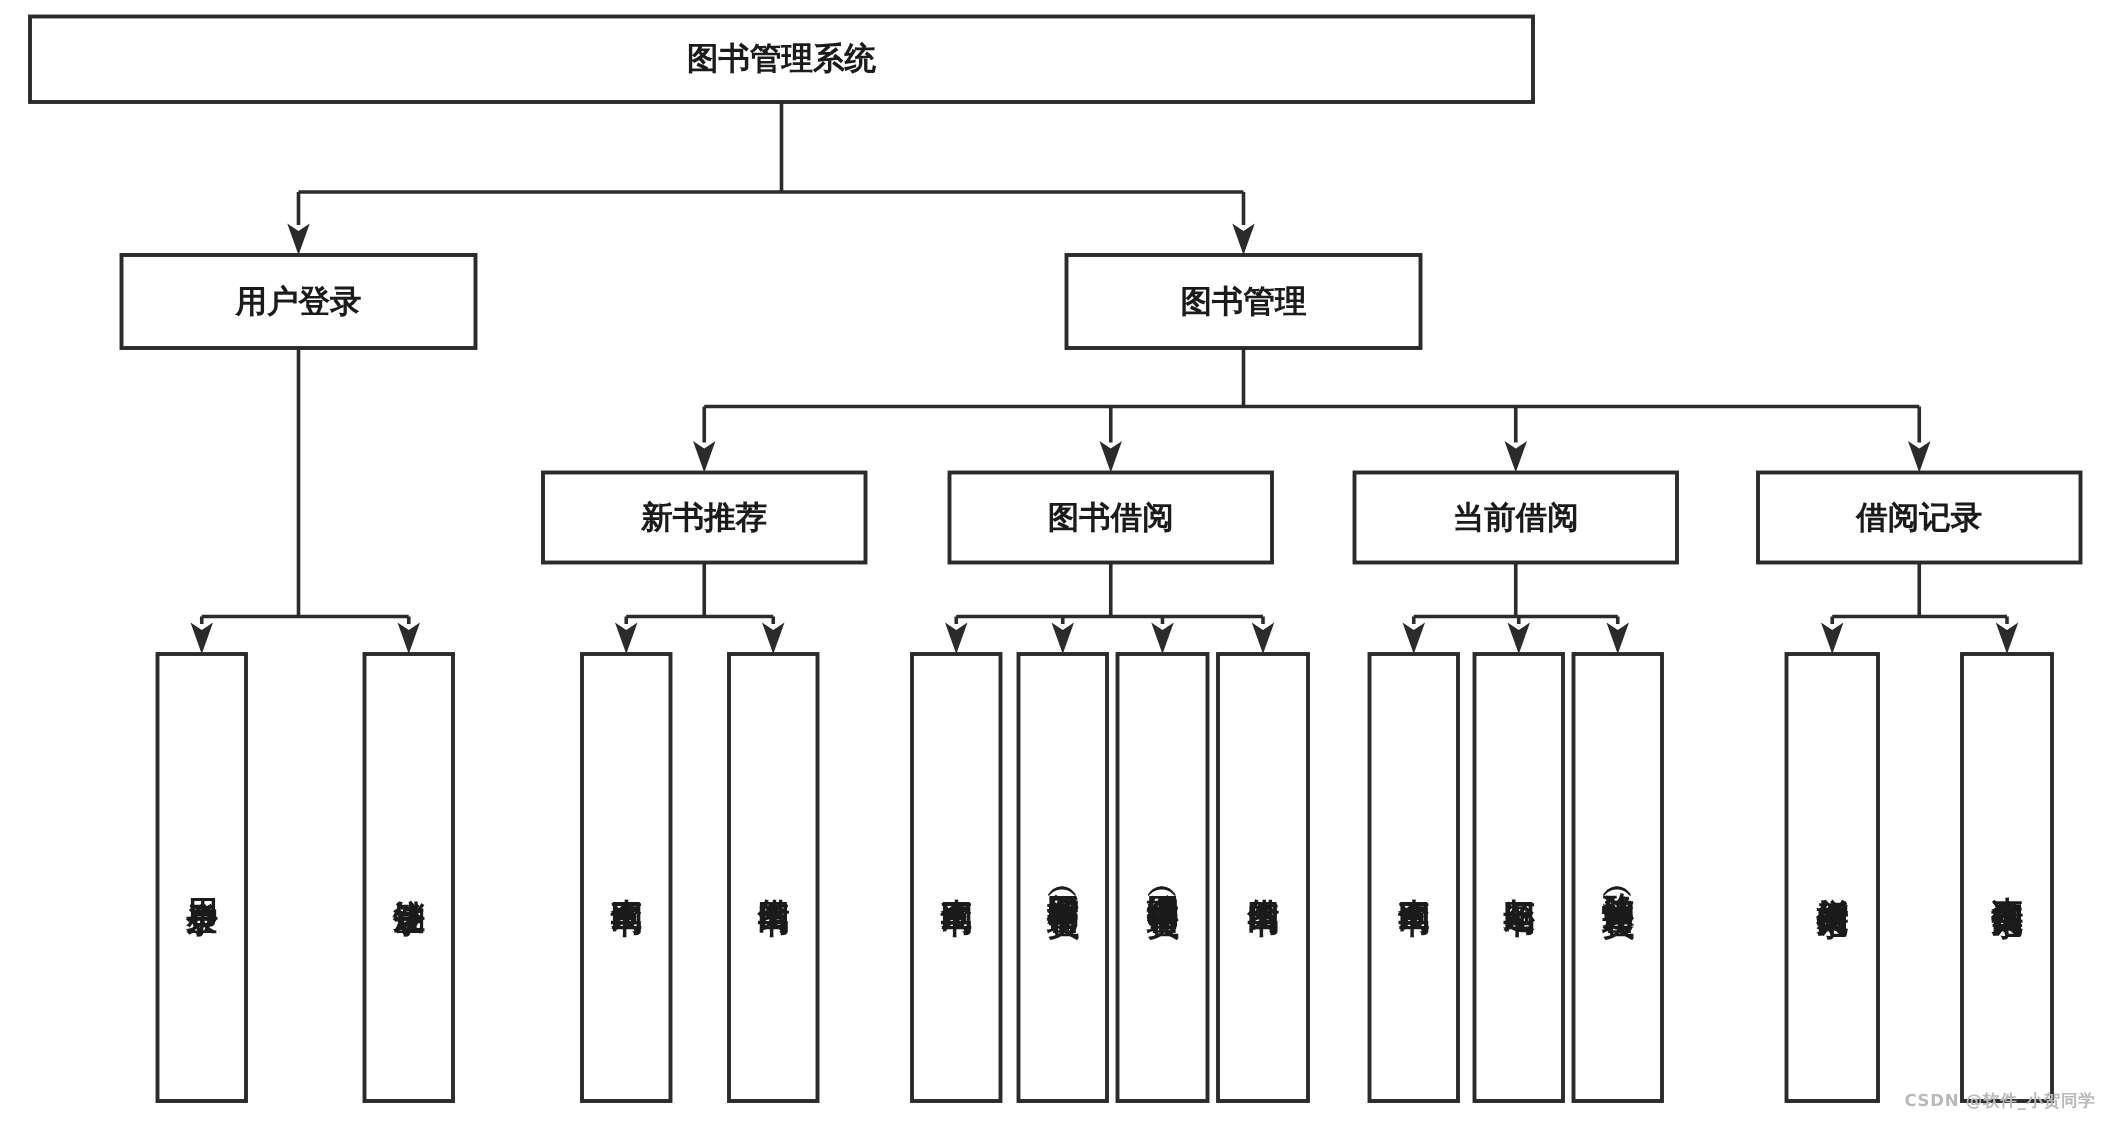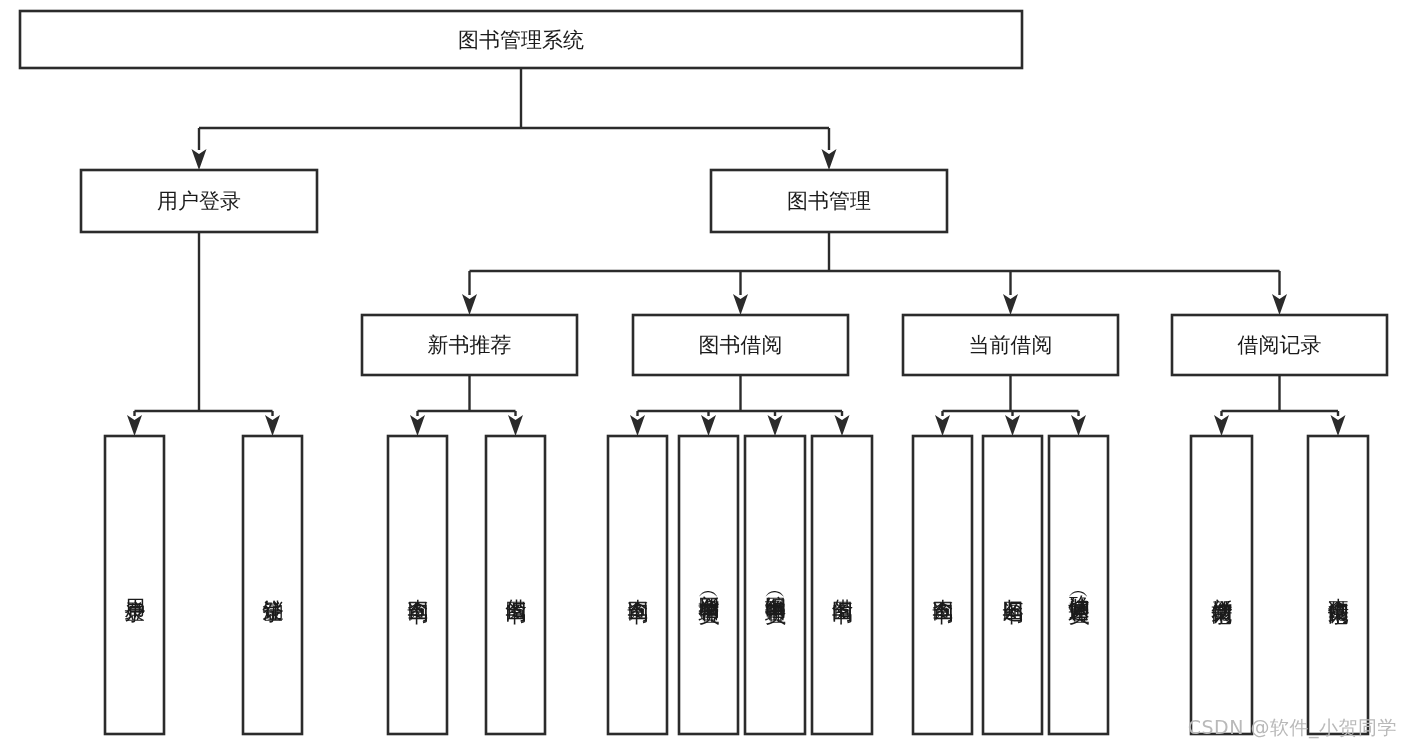--- a/index.html
+++ b/index.html
@@ -11,20 +11,21 @@
     width: 1405px;
     height: 747px;
     font-family: "DejaVu Sans", "Liberation Sans", sans-serif;
     overflow: hidden;
     position: relative;
   }
   #diagram-root {
     position: relative;
     width: 1405px;
     height: 747px;
+    font-weight: bold;
   }
   svg#tree-svg {
     position: absolute;
     left: 0;
     top: 0;
     width: 1405px;
     height: 747px;
     display: block;
   }
   .node-box {
@@ -63,21 +64,21 @@
     justify-content: center;
     text-align: center;
     white-space: nowrap;
     pointer-events: none;
   }
   .watermark {
     position: absolute;
     right: 8px;
     bottom: 6px;
     font-family: "DejaVu Sans", "Liberation Sans", sans-serif;
-    font-size: 19px;
+    font-size: 11px;
     color: #b9b9b9;
     letter-spacing: 0.5px;
     white-space: nowrap;
   }
 </style>
 </head>
 <body>
 
 <div id="diagram-root">
 

